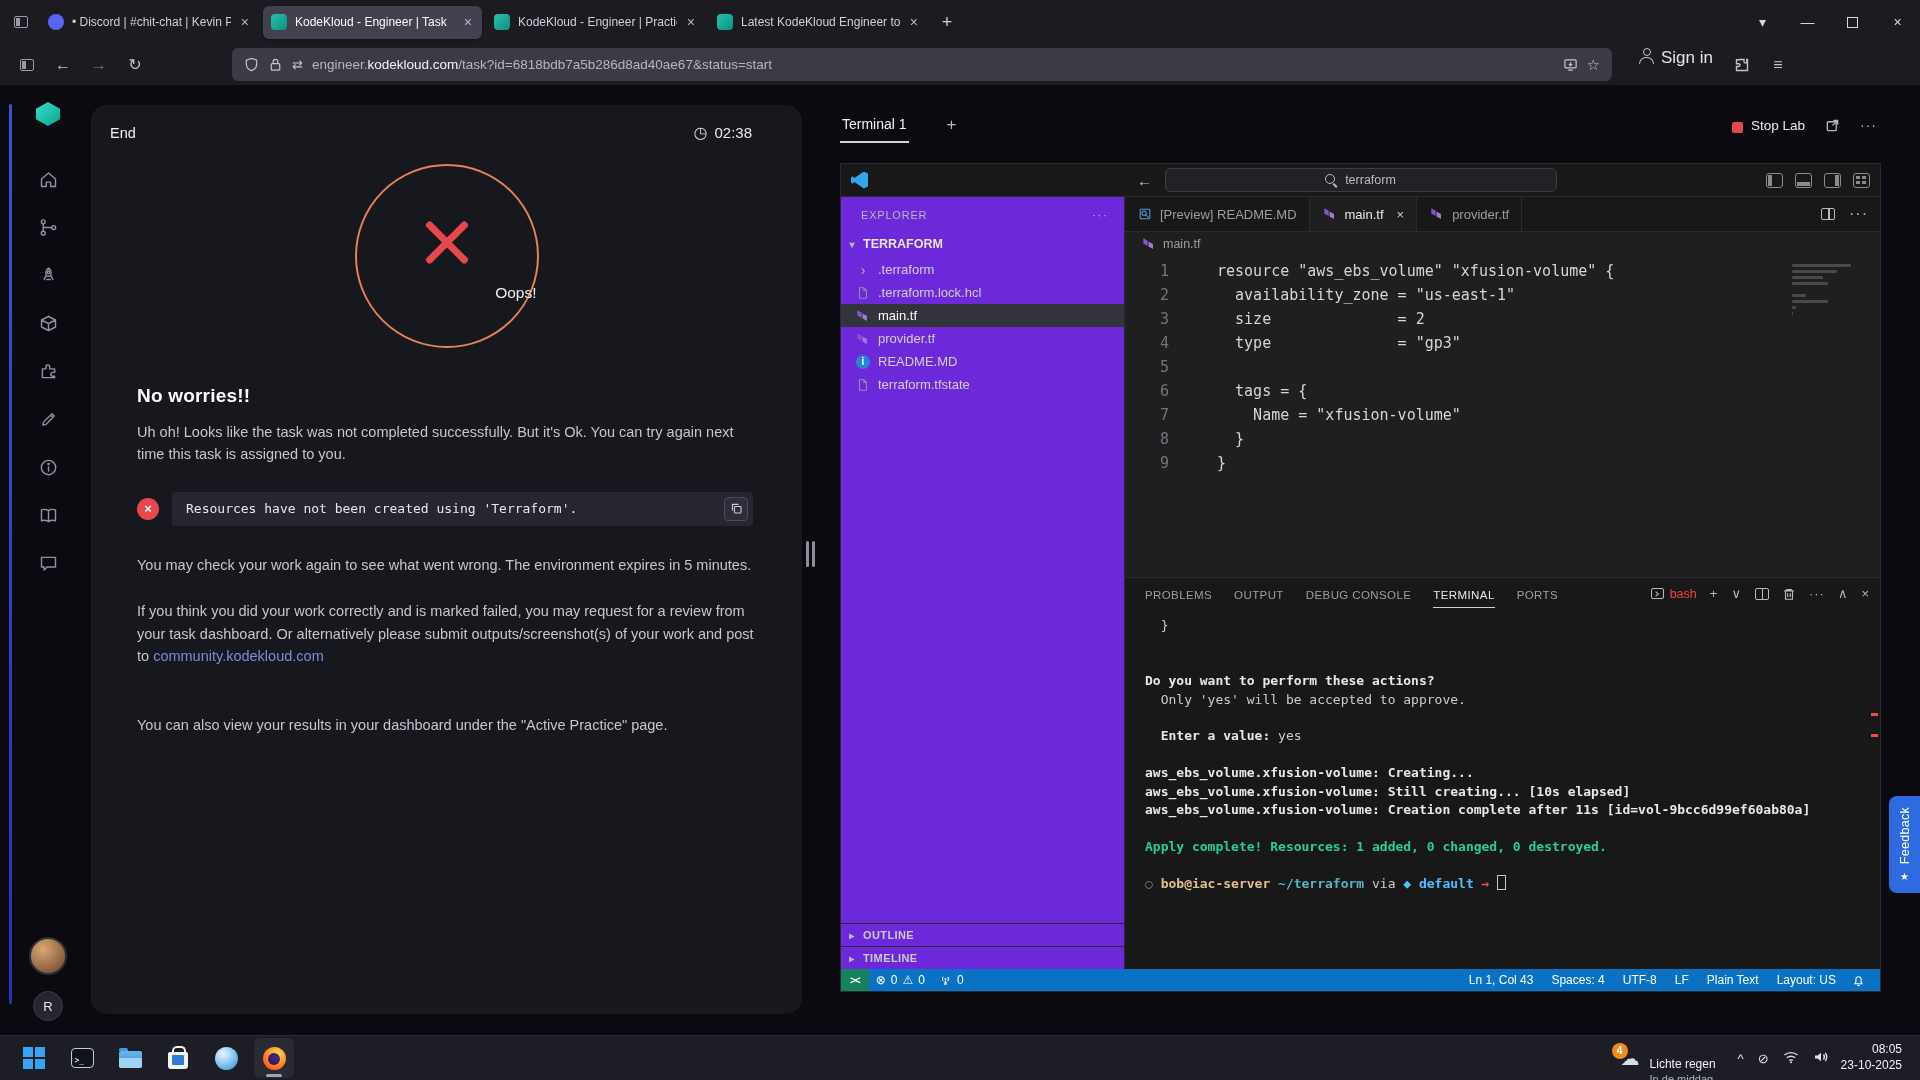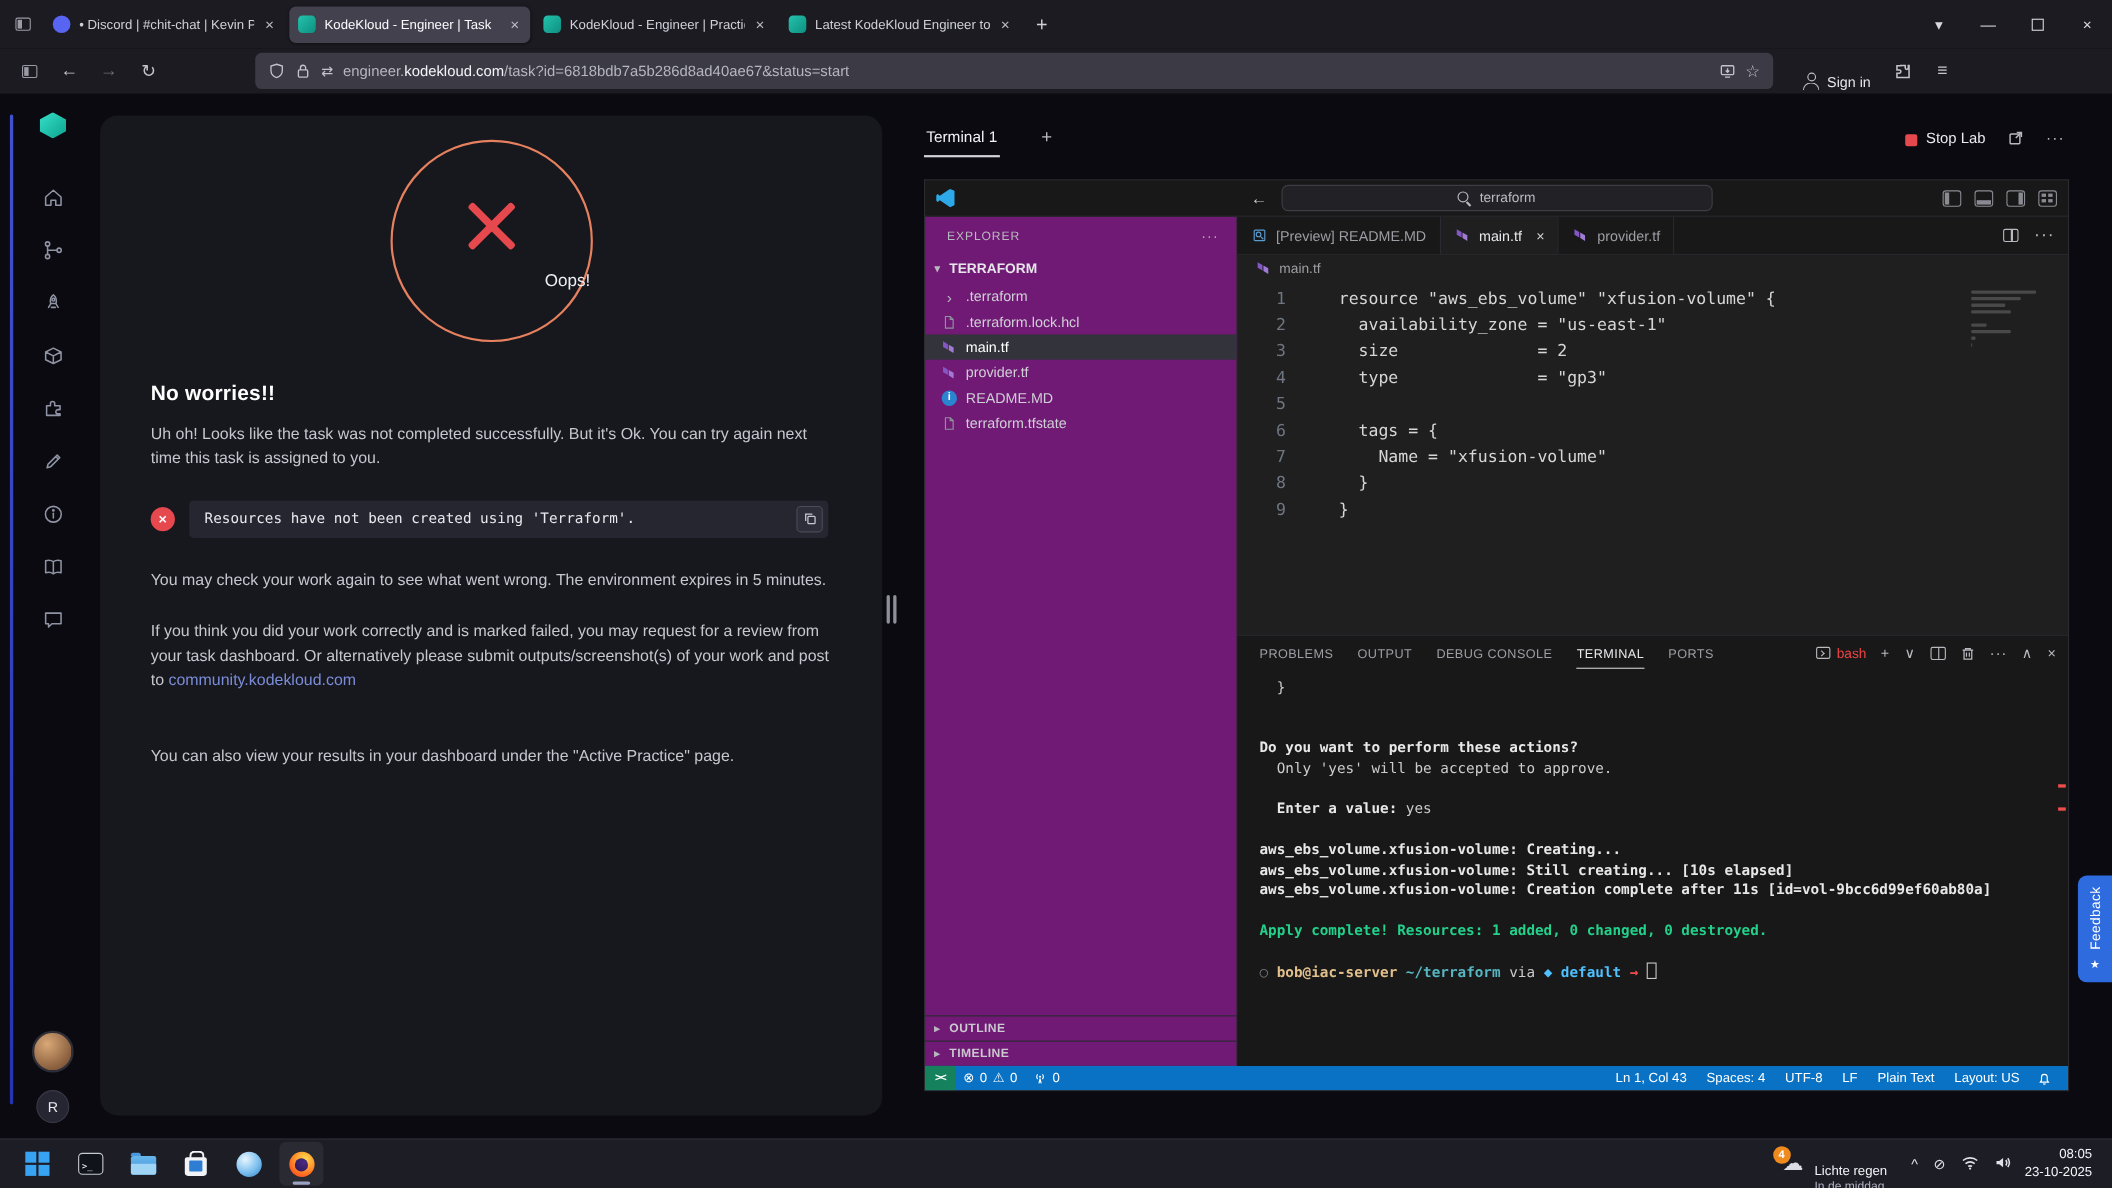--- a/index.html
+++ b/index.html
@@ -28,21 +28,21 @@
 .navbar{position:absolute;left:0;top:44px;width:100%;height:42px;background:#1c1b22;border-bottom:1px solid #0b0b10;display:flex;align-items:center;padding:0 10px;gap:2px;}
 .navico{min-width:34px;height:34px;border-radius:4px;display:flex;align-items:center;justify-content:center;color:#c3c3cc;font-size:16px;}
 .navico.dim{color:#6d6d78;}
 .navico svg{width:16px;height:16px;stroke:#c3c3cc;fill:none;stroke-width:1.4;}
 .urlbar{flex:1;height:33px;background:#3b3a45;border-radius:6px;margin:0 14px 0 78px;display:flex;align-items:center;padding:0 12px;gap:9px;max-width:1380px;}
 .urlbar svg{width:15px;height:15px;stroke:#c3c3cc;fill:none;stroke-width:1.3;flex:none;}
 .perm{color:#c3c3cc;font-size:13px;}
 .url{flex:1;font-size:13.5px;color:#b6b6c0;white-space:nowrap;overflow:hidden;}
 .u-dom{color:#f4f4f8;}
 .uico{color:#c3c3cc;font-size:15px;display:flex;align-items:center;}
-.signin{display:flex;align-items:flex-end;gap:7px;color:#e3e3ea;font-size:13px;padding:0 10px;height:34px;border-radius:4px;}
+.signin{display:flex;align-items:flex-start;gap:7px;color:#e3e3ea;font-size:17px;padding:0 10px;height:34px;border-radius:4px;}
 .person-ico{width:16px;height:16px;position:relative;display:inline-block;}
 .person-ico::before{content:"";position:absolute;left:4.5px;top:0;width:6px;height:6px;border-radius:50%;border:1.5px solid #c3c3cc;}
 .person-ico::after{content:"";position:absolute;left:1px;bottom:0;width:13px;height:6px;border:1.5px solid #c3c3cc;border-bottom:none;border-radius:7px 7px 0 0;}
 
 
 .page{position:absolute;left:0;top:86px;width:1920px;height:949px;background:#0a0a10;}
 .accent-line{position:absolute;left:9px;top:18px;width:3px;height:900px;background:linear-gradient(#4a5df0,#2b3bd0);border-radius:2px;opacity:.85;}
 .rail{position:absolute;left:12px;top:0;width:72px;height:100%;display:flex;flex-direction:column;align-items:center;}
 .logo{margin-top:8px;width:40px;height:40px;border-radius:10px;display:flex;align-items:center;justify-content:center;}
 .logo span{width:24px;height:24px;background:linear-gradient(135deg,#35e0c8,#0da390);clip-path:polygon(50% 0,100% 28%,100% 72%,50% 100%,0 72%,0 28%);}
@@ -105,21 +105,21 @@
 .mag::before{content:"";position:absolute;left:0;top:0;width:8px;height:8px;border:1.5px solid #b9b9c0;border-radius:50%;}
 .mag::after{content:"";position:absolute;left:9px;top:9px;width:5px;height:1.5px;background:#b9b9c0;transform:rotate(45deg);transform-origin:0 0;}
 .vs-layouts{position:absolute;right:10px;display:flex;gap:12px;}
 .lay{width:17px;height:15px;border:1.5px solid #8a8a92;border-radius:3px;position:relative;display:inline-block;}
 .lay i{position:absolute;background:#8a8a92;}
 .l-left{left:1px;top:1px;bottom:1px;width:4px;}
 .l-bottom{left:1px;right:1px;bottom:1px;height:4px;}
 .l-right{right:1px;top:1px;bottom:1px;width:4px;}
 .l-grid{left:2px;top:2px;width:4px;height:3px;box-shadow:6px 0 #8a8a92,0 5px #8a8a92,6px 5px #8a8a92;}
 .vs-body{flex:1;display:flex;min-height:0;}
-.explorer{width:284px;border-right:1px solid #2a2a30;display:flex;flex-direction:column;background:#701a75;flex:none;}
+.explorer{width:284px;border-right:1px solid #2a2a30;display:flex;flex-direction:column;background:#6d28d9;flex:none;}
 .exp-head{height:35px;display:flex;align-items:center;justify-content:space-between;padding:0 16px 0 20px;color:#b8b8bf;font-size:11px;letter-spacing:.8px;}
 .exp-more{color:#b8b8bf;font-size:13px;letter-spacing:1px;}
 .exp-section{height:24px;display:flex;align-items:center;gap:4px;padding-left:4px;color:#e6e6ea;font-size:12.5px;font-weight:bold;}
 .chev{color:#b8b8bf;font-size:10px;width:14px;text-align:center;flex:none;}
 .exp-files{margin-top:2px;}
 .exp-row{height:23px;display:flex;align-items:center;gap:7px;padding-left:14px;color:#cfcfd5;font-size:13px;}
 .exp-row.selected{background:#33333c;color:#fff;}
 .slot{width:16px;display:flex;align-items:center;justify-content:center;flex:none;}
 .exp-chevron{color:#b8b8bf;font-size:14px;}
 .fi{width:14px;height:14px;}
@@ -342,20 +342,27 @@
             </svg>
           </div>
         </div>
       <div class="rail-bottom">
         <div class="avatar"></div>
         <div class="rbadge">R</div>
       </div>
     </nav>
 
     <section class="task-panel">
+      <div class="tp-head">
+        <span class="end-btn">End</span>
+        <span class="timer">
+            <span class="clock">◷</span>
+            <span>02:38</span>
+          </span>
+      </div>
       <div class="big-circle">
         <span class="big-x">
             <i></i>
             <i></i>
           </span>
         <div class="oops">Oops!</div>
       </div>
       <div class="tp-body">
         <h2 class="tp-h">No worries!!</h2>
         <p class="tp-p">Uh oh! Looks like the task was not completed successfully. But it's Ok. You can try again next time this task is assigned to you.</p>

